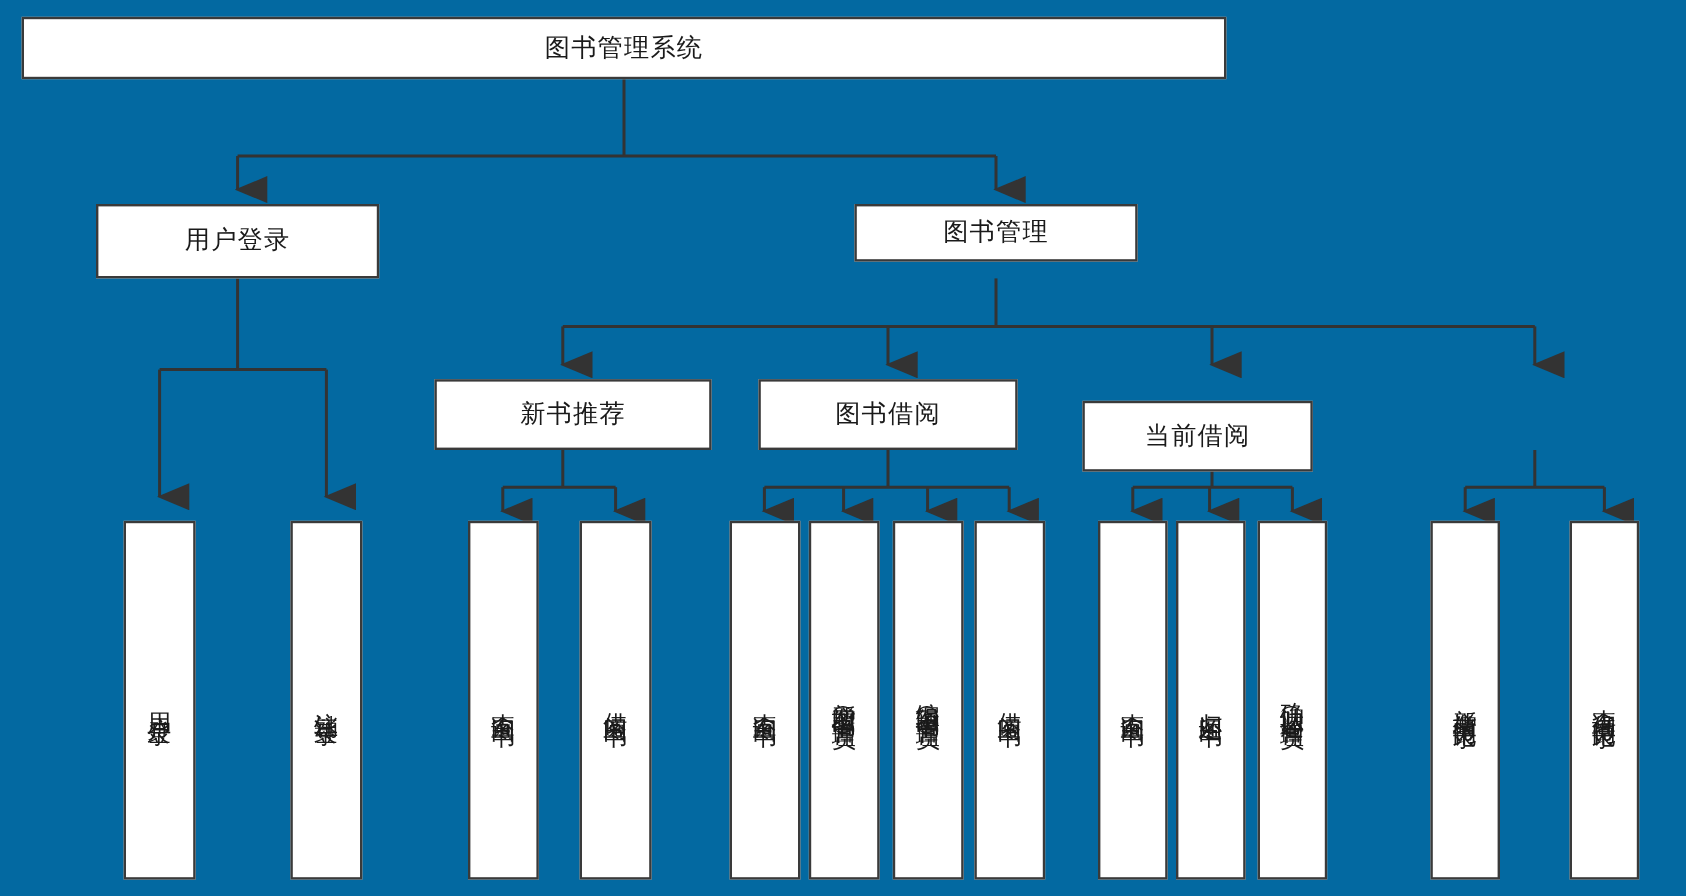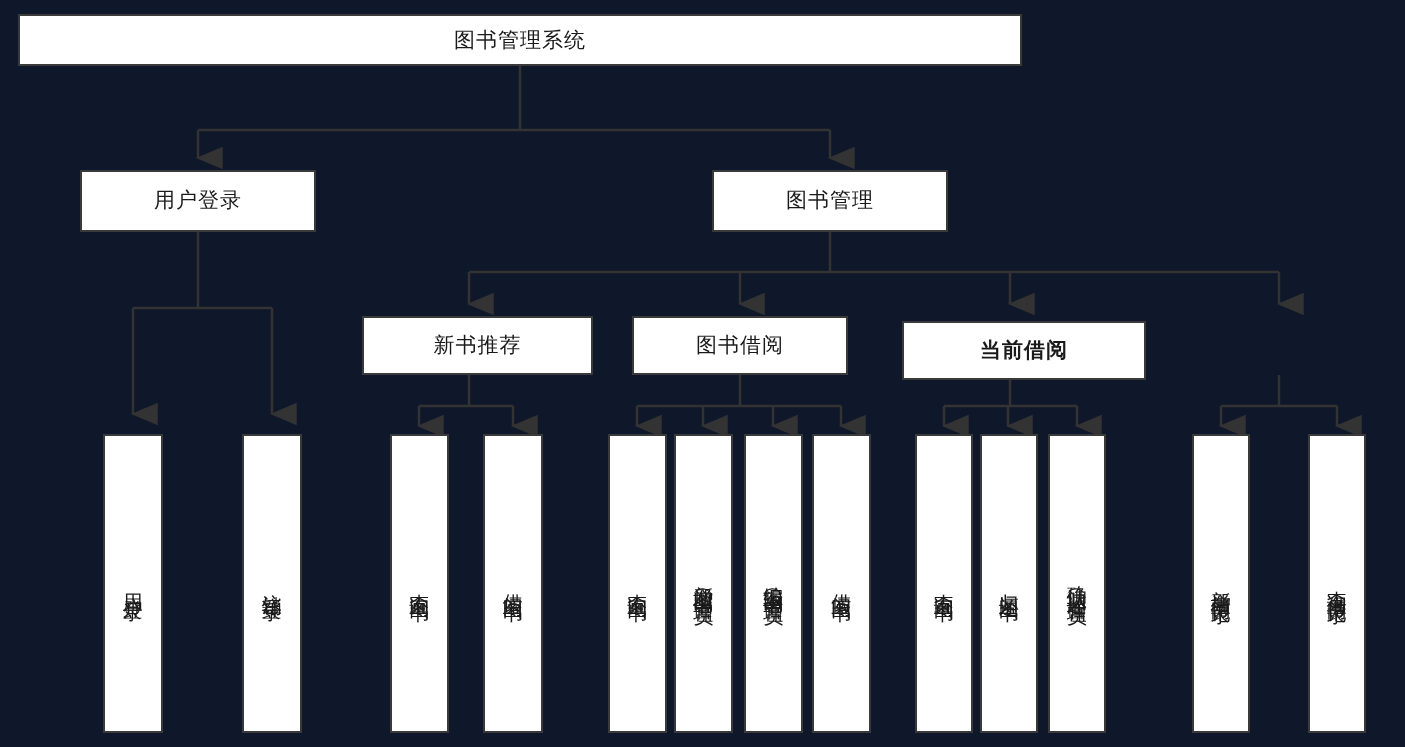--- a/index.html
+++ b/index.html
@@ -7,21 +7,21 @@
     padding: 0;
     background: #ffffff;
   }
   body {
     font-family: "DejaVu Sans", "Liberation Sans", sans-serif;
   }
   #canvas {
     position: relative;
     width: 1405px;
     height: 747px;
-    background: #0f172a;
+    background: #0369a1;
     overflow: hidden;
   }
   #wires {
     position: absolute;
     left: 0;
     top: 0;
     width: 1405px;
     height: 747px;
     pointer-events: none;
   }
@@ -122,25 +122,25 @@
       <path d="M 1279 375 L 1279 406"></path>
       <path d="M 1221 406 L 1337 406"></path>
       <path d="M 1221 406 L 1221 426" marker-end="url(#arrow)"></path>
       <path d="M 1337 406 L 1337 426" marker-end="url(#arrow)"></path>
     </g>
   </svg>
 
   <div class="node root" style="left:18px; top:14px; width:1004px; height:52px;">图书管理系统</div>
 
   <div class="node horiz" style="left:80px; top:170px; width:236px; height:62px;">用户登录</div>
-  <div class="node horiz" style="left:712px; top:170px; width:236px; height:62px;">图书管理</div>
+  <div class="node horiz" style="left:712px; top:170px; width:236px; height:48px;">图书管理</div>
 
   <div class="node horiz" style="left:362px; top:316px; width:231px; height:59px;font-family:Liberation Serif, serif;">新书推荐</div>
   <div class="node horiz" style="left:632px; top:316px; width:216px; height:59px;">图书借阅</div>
-  <div class="node horiz" style="left:902px; top:321px; width:244px; height:59px;font-weight:bold;">当前借阅</div>
+  <div class="node horiz" style="left:902px; top:334px; width:192px; height:59px;">当前借阅</div>
 
   <div class="node vert" style="left:103px; top:434px; width:60px; height:299px;">
     <span class="vlabel">用户登录</span>
   </div>
   <div class="node vert" style="left:242px; top:434px; width:60px; height:299px;">
     <span class="vlabel">注销登录</span>
   </div>
 
   <div class="node vert" style="left:390px; top:434px; width:59px; height:299px;">
     <span class="vlabel">查询图书</span>

